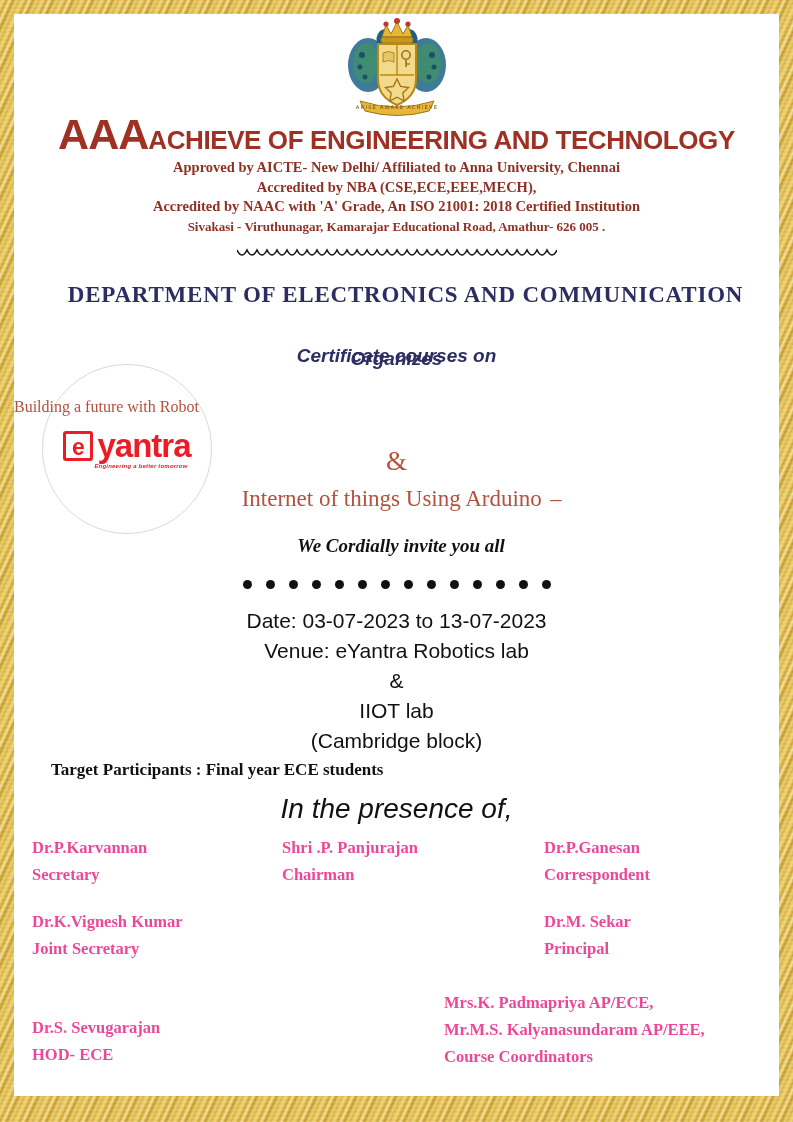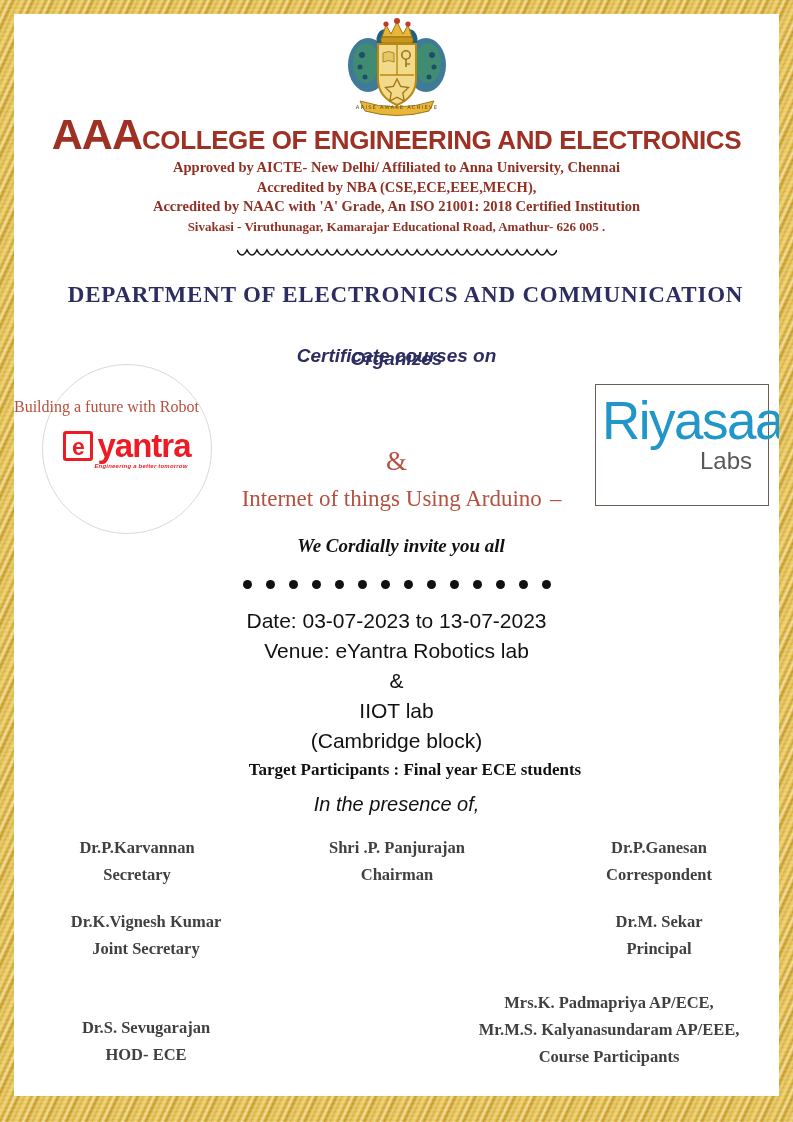--- a/index.html
+++ b/index.html
@@ -275,47 +275,46 @@
     text-align: center;
     font-family: "Liberation Sans", sans-serif;
     font-size: 21px;
     line-height: 30px;
     color: #111111;
   }
   .target {
     position: absolute;
     top: 746px;
     left: 0; right: 0;
-    text-align: center;
+    text-align: left;
     font-family: "Liberation Serif", serif;
     font-weight: bold;
     font-size: 17px;
     color: #111111;
     margin-left: 37px;
   }
   .presence {
     position: absolute;
     top: 779px;
     left: 0; right: 0;
     text-align: center;
     font-family: "Liberation Sans", sans-serif;
     font-style: italic;
-    font-size: 20px;
+    font-size: 28px;
     color: #111111;
   }
 
   
   .dig {
     position: absolute;
-    text-align: center;
     font-family: "Liberation Serif", serif;
     font-weight: bold;
     font-size: 16.5px;
     line-height: 27px;
-    color: #404040;
+    color: #ec4899;
     white-space: nowrap;
   }
   .d-secretary      { top: 820px; left: 18px;  width: 210px; }
   .d-chairman       { top: 820px; left: 268px; width: 230px; }
   .d-correspondent  { top: 820px; left: 530px; width: 230px; }
   .d-jointsec       { top: 894px; left: 18px;  width: 228px; }
   .d-principal      { top: 894px; left: 530px; width: 230px; }
   .d-hod            { top: 1000px; left: 18px; width: 228px; }
   .d-coord          { top: 975px;  left: 430px; width: 330px; }
 </style>
@@ -363,21 +362,21 @@
         <line x1="72" y1="47" x2="76" y2="47" stroke="#9c7518" stroke-width="1.4"></line>
 
         <path d="M63 62 l3.6 7.3 8 1.2 -5.8 5.6 1.4 8 -7.2 -3.8 -7.2 3.8 1.4 -8 -5.8 -5.6 8 -1.2z" fill="none" stroke="#9c7518" stroke-width="1.3"></path>
 
         <path d="M26 84 q37 12 74 0 l-5 10 q-32 9 -64 0z" fill="#E8B73A" stroke="#9c7518" stroke-width="1"></path>
         <text x="63" y="92" font-family="DejaVu Sans, sans-serif" font-size="5.2" fill="#6b4a0a" text-anchor="middle" letter-spacing="1.2">ARISE AWAKE ACHIEVE</text>
       </svg>
     </div>
 
     <div class="college-line">
-      <span class="college-aaa">AAA</span><span class="college-rest">COLLEGE OF ENGINEERING AND ELECTRONICS</span>
+      <span class="college-aaa">AAA</span><span class="college-rest">ACHIEVE OF ENGINEERING AND TECHNOLOGY</span>
     </div>
 
     <div class="accred">
       <div>Approved by AICTE- New Delhi/ Affiliated to Anna University, Chennai</div>
       <div>Accredited by  NBA (CSE,ECE,EEE,MECH),</div>
       <div>Accredited by NAAC with 'A' Grade, An ISO 21001: 2018 Certified Institution</div>
       <div class="small">Sivakasi - Viruthunagar, Kamarajar Educational Road,  Amathur- 626 005 .</div>
     </div>
 
     <svg class="zigzag" viewBox="0 0 320 16" preserveAspectRatio="none">
@@ -396,24 +395,20 @@
     <div class="eyantra">
       <div class="ey-inner">
         <div class="ey-row">
           <div class="ey-e">e</div>
           <div class="ey-word">yantra</div>
         </div>
         <div class="ey-tag">Engineering a better tomorrow</div>
       </div>
     </div>
 
-    <div class="riyasaa">
-      <div class="ri-name">Riyasaa</div>
-      <div class="ri-labs">Labs</div>
-    </div>
 
     <div class="course1">Building a future with Robot</div>
     <div class="amp">&amp;</div>
     <div class="course2">
       <span>Internet of things Using Arduino</span><span class="dash">–</span>
     </div>
 
     <div class="invite">We Cordially invite you all</div>
 
     <div class="dots" id="dots-row">
@@ -465,17 +460,17 @@
       <div>Principal</div>
     </div>
     <div class="dig d-hod">
       <div>Dr.S. Sevugarajan</div>
       <div>HOD- ECE</div>
     </div>
 
     <div class="dig d-coord">
       <div>Mrs.K. Padmapriya AP/ECE,</div>
       <div>Mr.M.S. Kalyanasundaram AP/EEE,</div>
-      <div>Course Participants</div>
+      <div>Course Coordinators</div>
     </div>
 
   </div>
 </div>
 
 </body></html>

